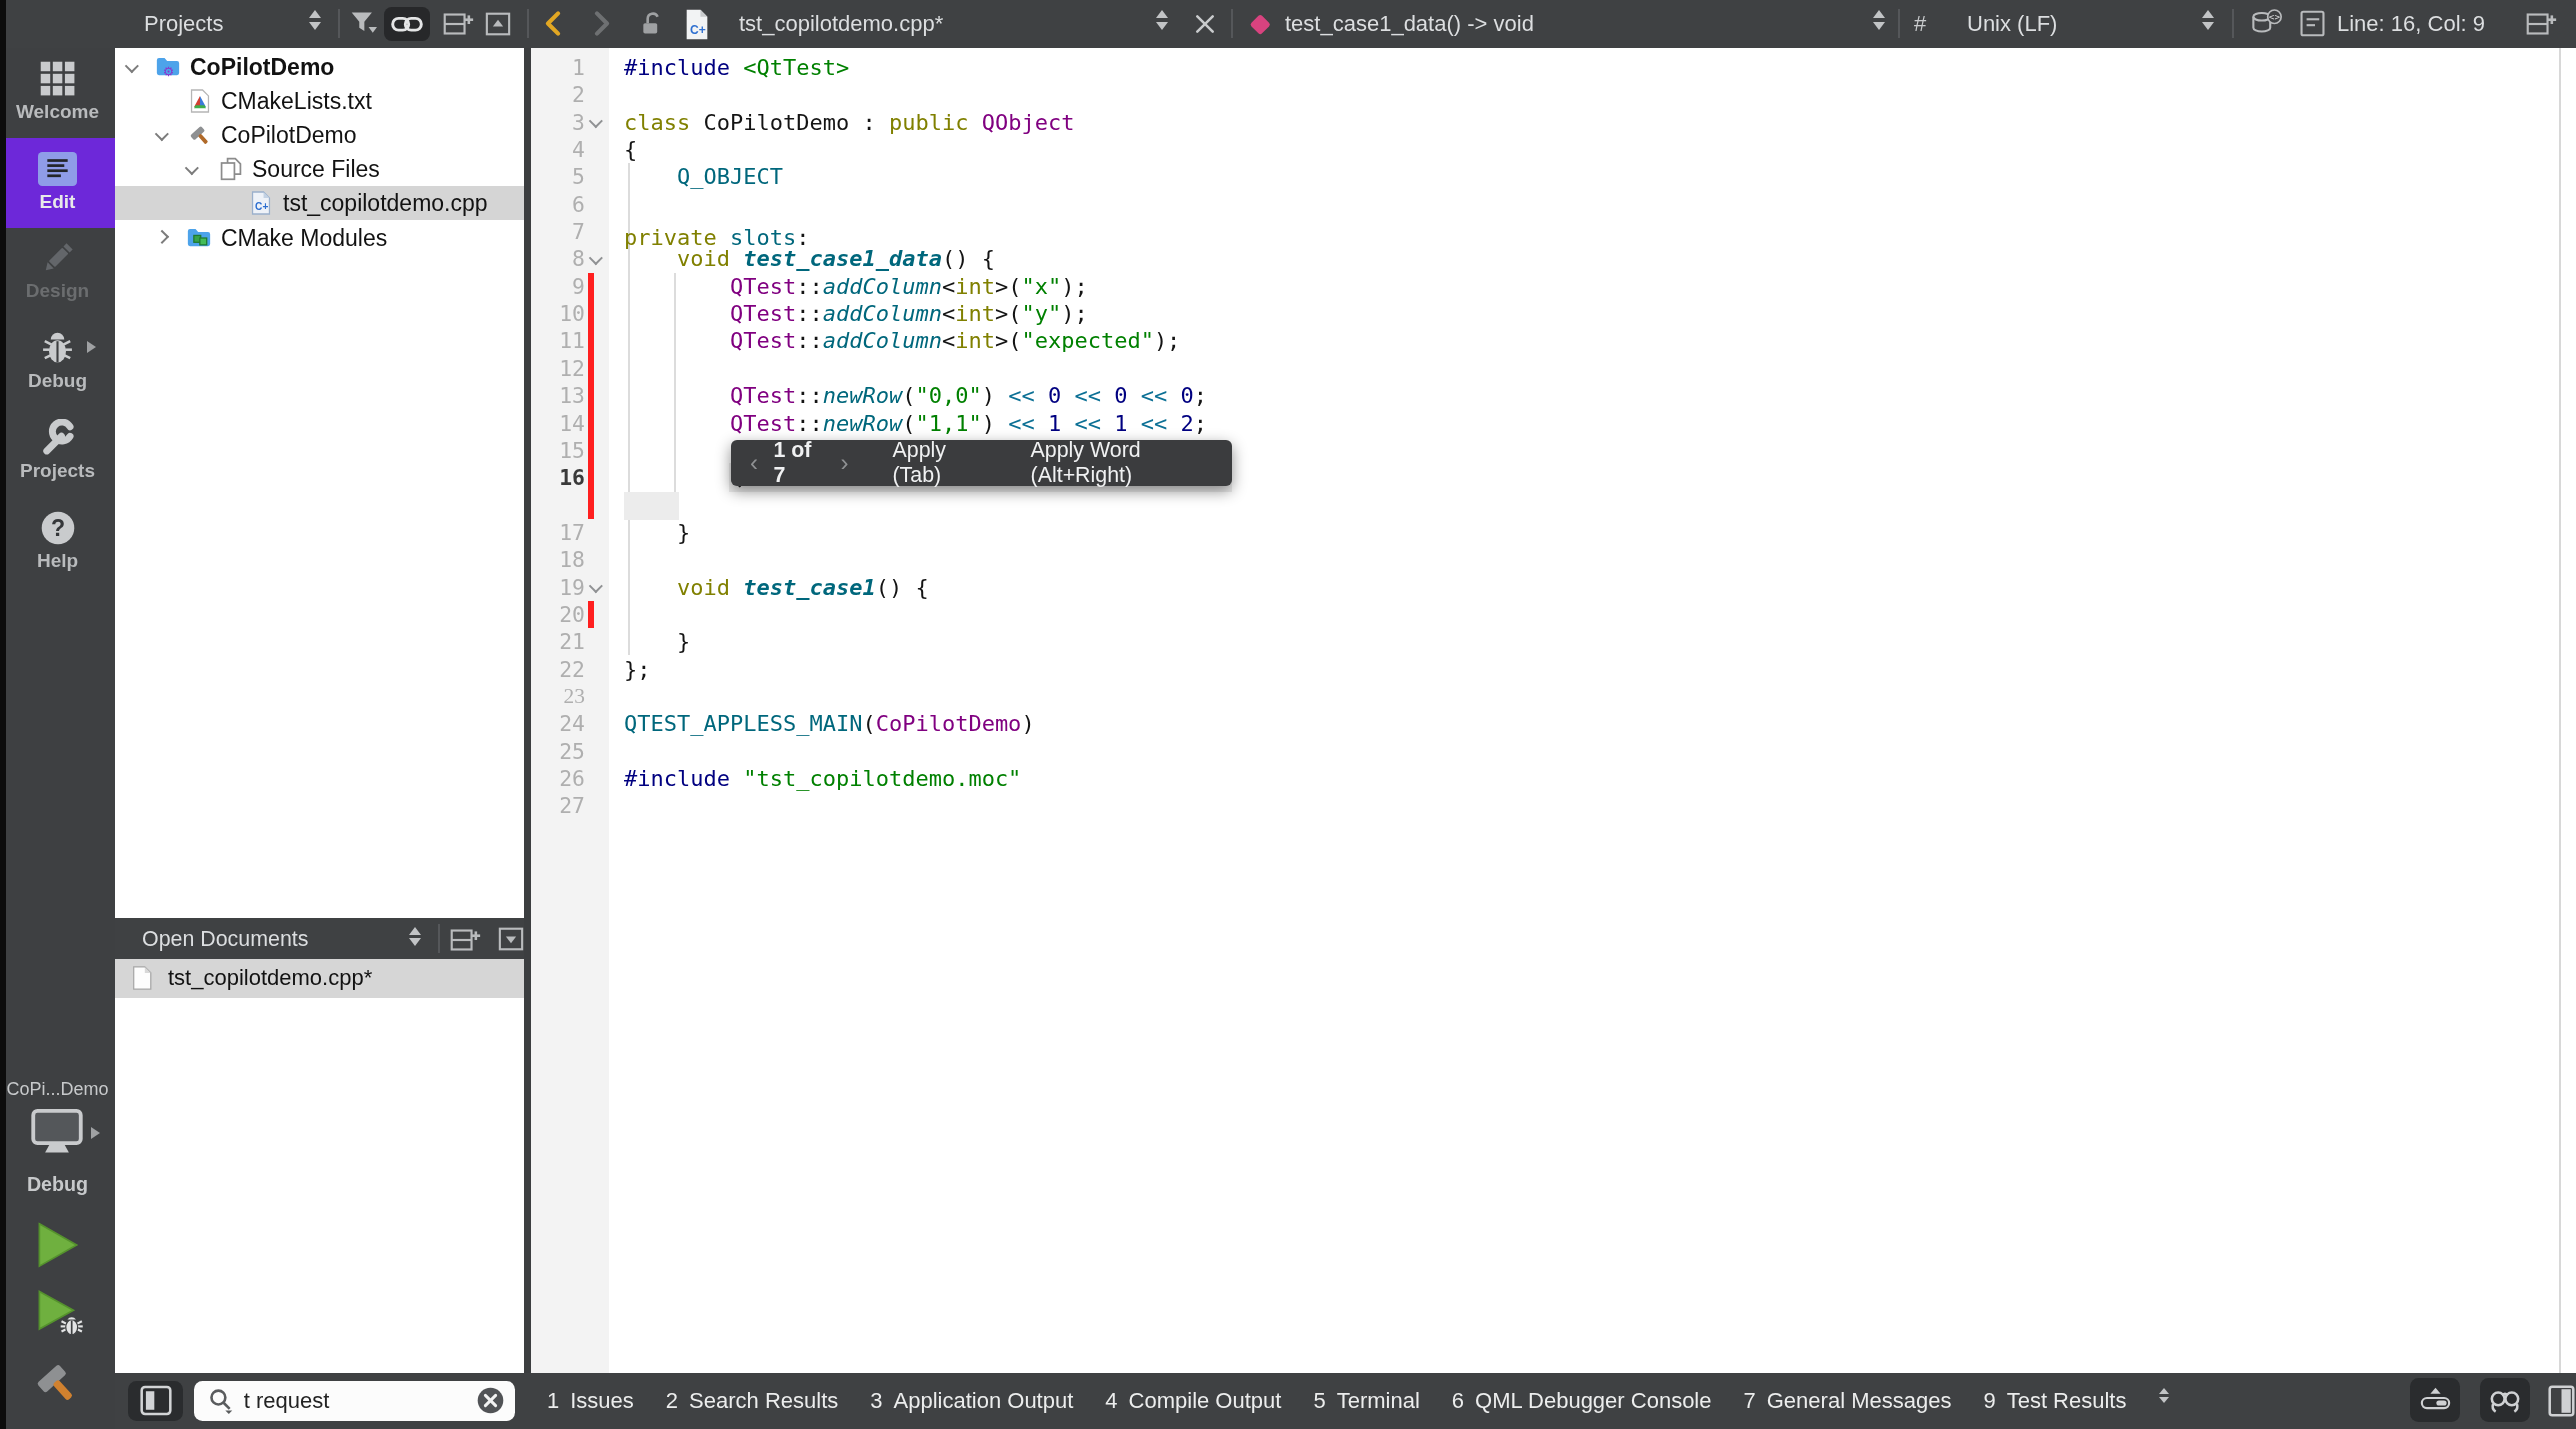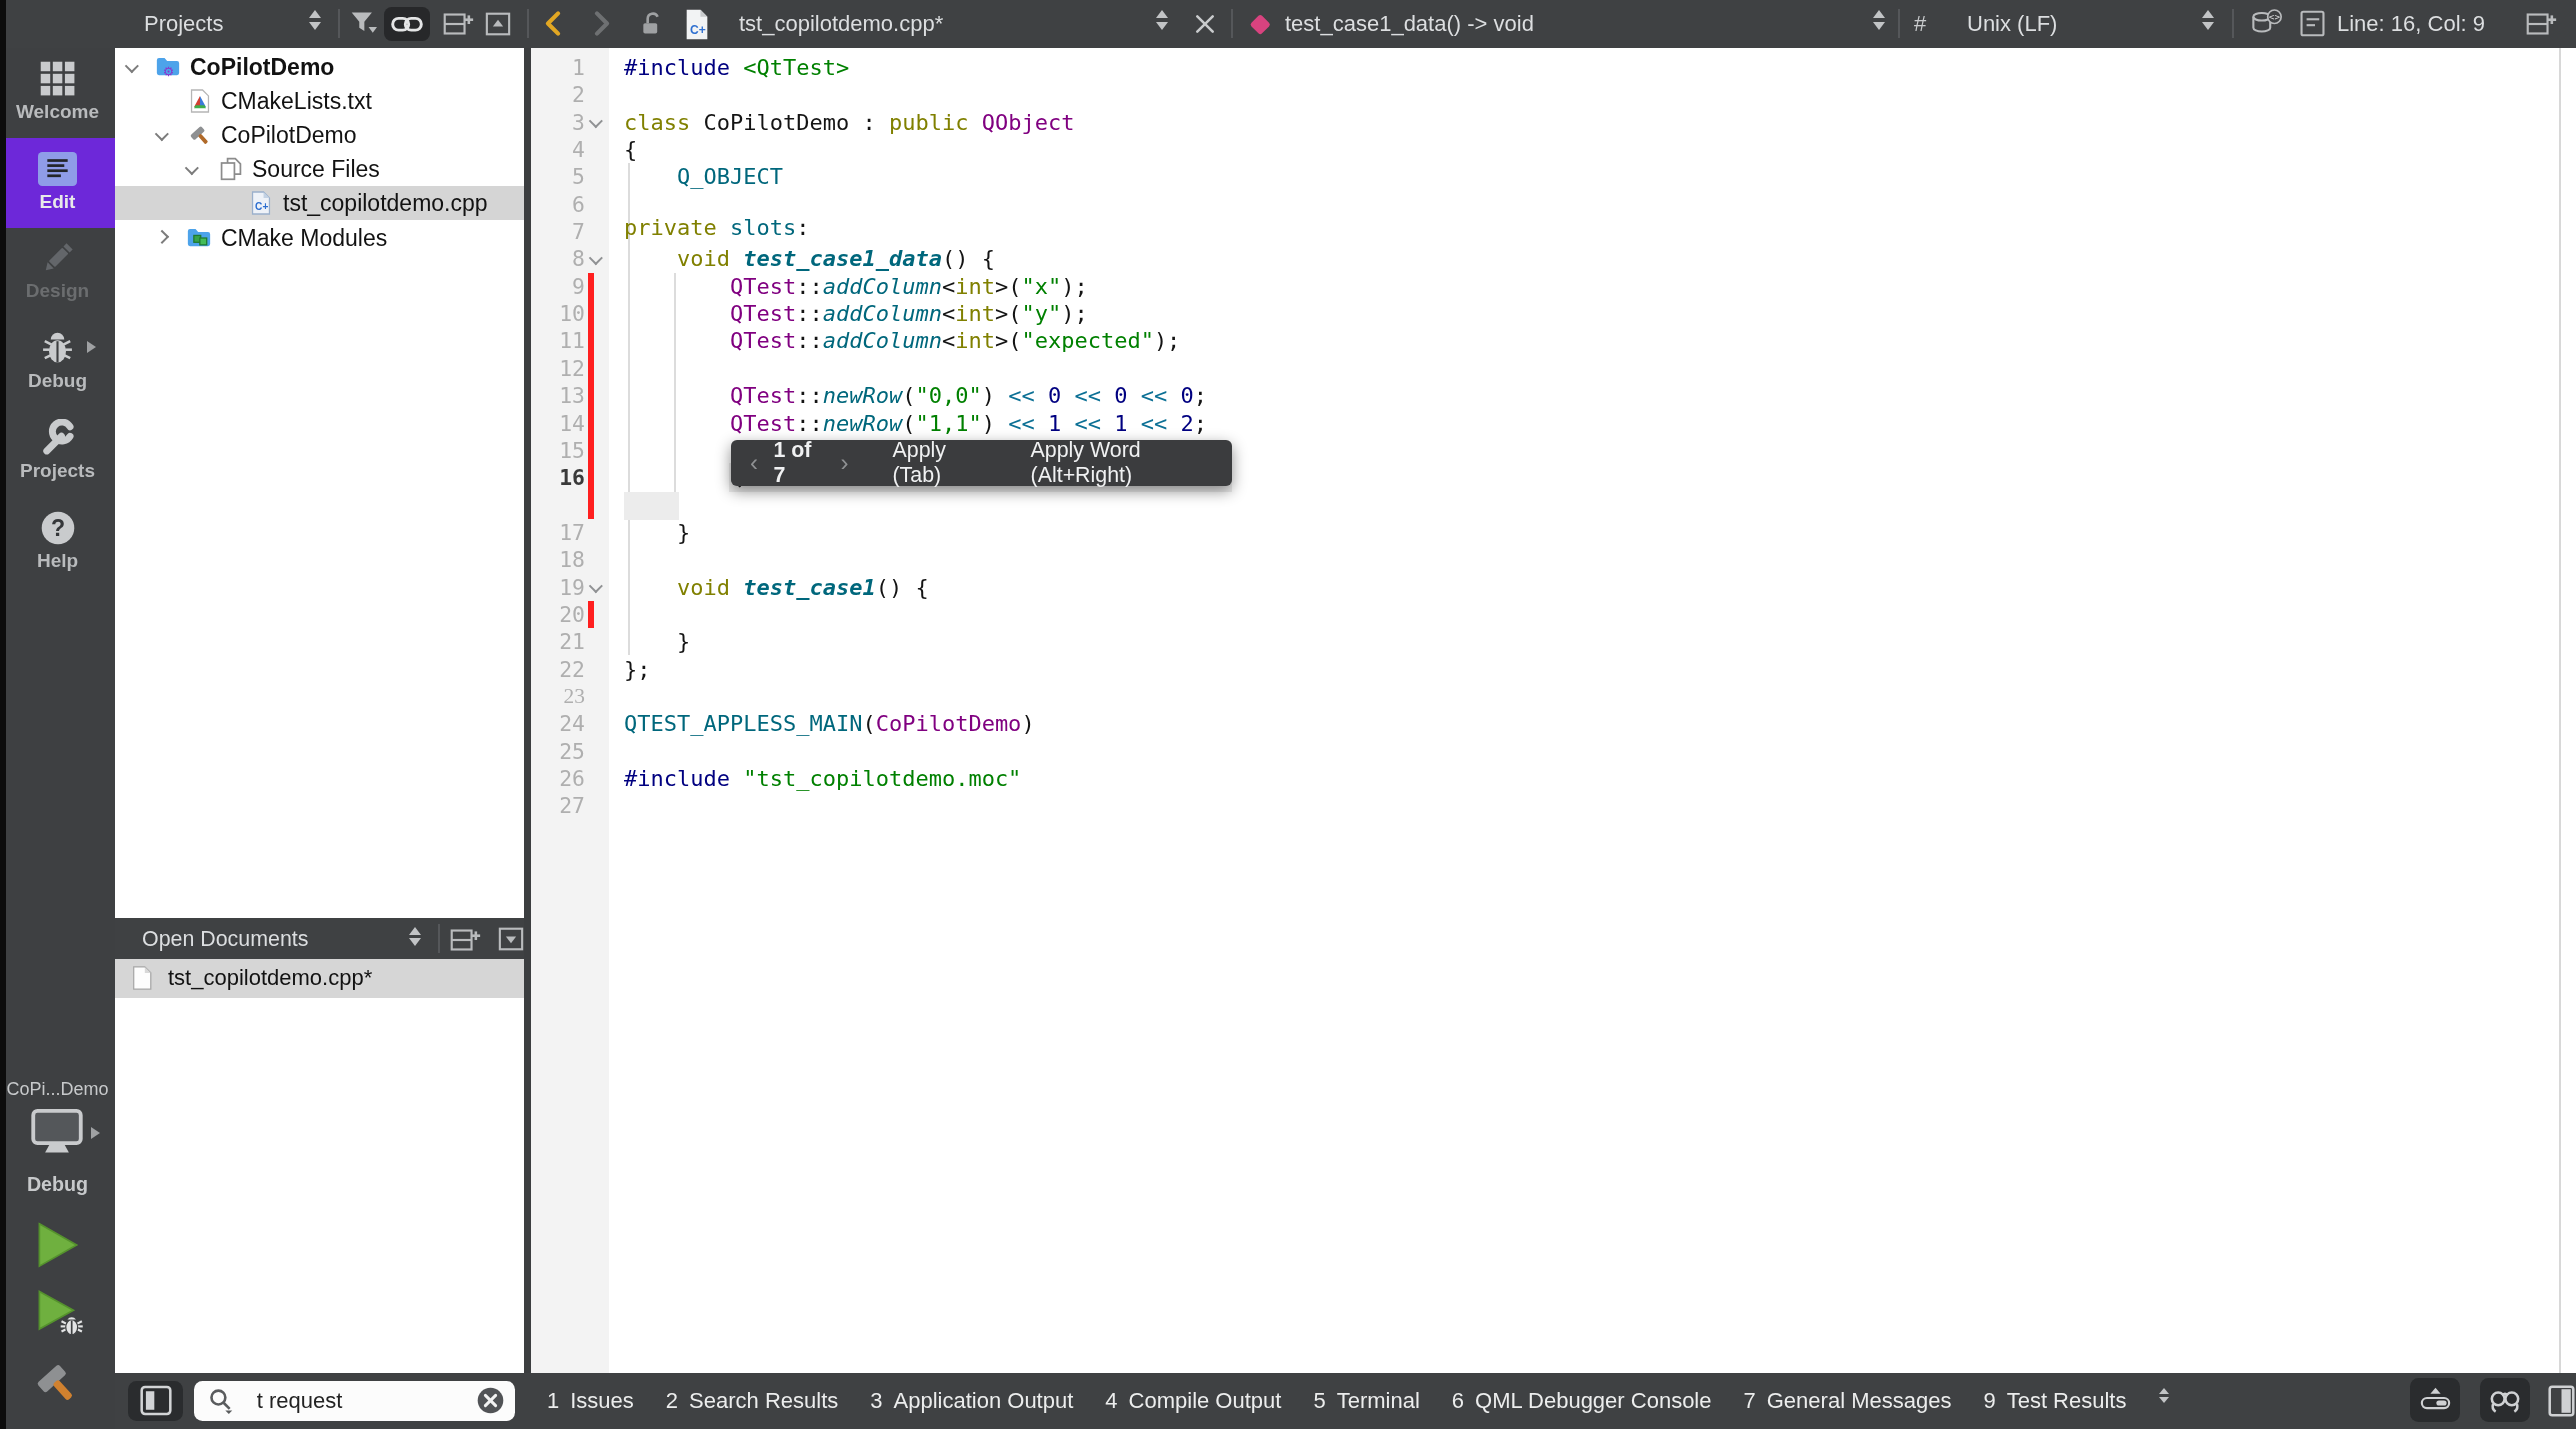--- a/index.html
+++ b/index.html
@@ -440,21 +440,21 @@
 
     <div class="ghostrect" style="left:198px;top:415px;width:503px;height:29px"></div>
     <div class="ghostrect" style="left:93px;top:444px;width:55px;height:28px"></div>
     <div id="code-rows">
         <div class="crow" style="top: 6px;"><span class="tk-pp">#include</span><span class="tk-pl"> </span><span class="tk-str">&lt;QtTest&gt;</span></div>
         <div class="crow" style="top: 33px;"></div>
         <div class="crow" style="top: 61px;"><span class="tk-kw">class</span><span class="tk-pl"> CoPilotDemo : </span><span class="tk-kw">public</span><span class="tk-pl"> </span><span class="tk-ty">QObject</span></div>
         <div class="crow" style="top: 88px;"><span class="tk-pl">{</span></div>
         <div class="crow" style="top: 115px;"><span class="tk-pl">    </span><span class="tk-mc">Q_OBJECT</span></div>
         <div class="crow" style="top: 143px;"></div>
-        <div class="crow" style="top: 166px;"><span class="tk-kw">private</span><span class="tk-pl"> </span><span class="tk-mc">slots</span><span class="tk-pl">:</span></div>
+        <div class="crow" style="top: 176px;"><span class="tk-kw">private</span><span class="tk-pl"> </span><span class="tk-mc">slots</span><span class="tk-pl">:</span></div>
         <div class="crow" style="top: 197px;"><span class="tk-pl">    </span><span class="tk-kw">void</span><span class="tk-pl"> </span><span class="tk-fd">test_case1_data</span><span class="tk-pl">() {</span></div>
         <div class="crow" style="top: 225px;"><span class="tk-pl">        </span><span class="tk-ty">QTest</span><span class="tk-pl">::</span><span class="tk-fn">addColumn</span><span class="tk-pl">&lt;</span><span class="tk-kw">int</span><span class="tk-pl">&gt;(</span><span class="tk-str">"x"</span><span class="tk-pl">);</span></div>
         <div class="crow" style="top: 252px;"><span class="tk-pl">        </span><span class="tk-ty">QTest</span><span class="tk-pl">::</span><span class="tk-fn">addColumn</span><span class="tk-pl">&lt;</span><span class="tk-kw">int</span><span class="tk-pl">&gt;(</span><span class="tk-str">"y"</span><span class="tk-pl">);</span></div>
         <div class="crow" style="top: 279px;"><span class="tk-pl">        </span><span class="tk-ty">QTest</span><span class="tk-pl">::</span><span class="tk-fn">addColumn</span><span class="tk-pl">&lt;</span><span class="tk-kw">int</span><span class="tk-pl">&gt;(</span><span class="tk-str">"expected"</span><span class="tk-pl">);</span></div>
         <div class="crow" style="top: 307px;"></div>
         <div class="crow" style="top: 334px;"><span class="tk-pl">        </span><span class="tk-ty">QTest</span><span class="tk-pl">::</span><span class="tk-fn">newRow</span><span class="tk-pl">(</span><span class="tk-str">"0,0"</span><span class="tk-pl">) </span><span class="tk-op">&lt;&lt;</span><span class="tk-pl"> </span><span class="tk-nu">0</span><span class="tk-pl"> </span><span class="tk-op">&lt;&lt;</span><span class="tk-pl"> </span><span class="tk-nu">0</span><span class="tk-pl"> </span><span class="tk-op">&lt;&lt;</span><span class="tk-pl"> </span><span class="tk-nu">0</span><span class="tk-pl">;</span></div>
         <div class="crow" style="top: 362px;"><span class="tk-pl">        </span><span class="tk-ty">QTest</span><span class="tk-pl">::</span><span class="tk-fn">newRow</span><span class="tk-pl">(</span><span class="tk-str">"1,1"</span><span class="tk-pl">) </span><span class="tk-op">&lt;&lt;</span><span class="tk-pl"> </span><span class="tk-nu">1</span><span class="tk-pl"> </span><span class="tk-op">&lt;&lt;</span><span class="tk-pl"> </span><span class="tk-nu">1</span><span class="tk-pl"> </span><span class="tk-op">&lt;&lt;</span><span class="tk-pl"> </span><span class="tk-nu">2</span><span class="tk-pl">;</span></div>
         <div class="crow" style="top: 389px;"><span class="tk-pl">        </span><span class="tk-ty">QTest</span><span class="tk-pl">::</span><span class="tk-fn">newRow</span><span class="tk-pl">(</span></div>
         <div class="crow" style="top: 416px;"><span class="tk-pl">        </span><span class="tk-gq">Q</span></div>
         <div class="crow" style="top: 471px;"><span class="tk-pl">    }</span></div>
@@ -488,21 +488,21 @@
         </svg>
     </div>
     <div id="searchbox">
       <span style="margin-left:13.7px;display:flex">
         <svg width="26" height="26" viewBox="0 0 30 30">
             <circle cx="12" cy="11" r="8" fill="none" stroke="#5a5c5e" stroke-width="3"></circle>
             <line x1="18" y1="17" x2="25" y2="24" stroke="#5a5c5e" stroke-width="3"></line>
             <polygon points="20,26 28,26 24,30" fill="#5a5c5e"></polygon>
           </svg>
         </span>
-      <input style="margin-left: 21px;" value="t request">
+      <input style="margin-left: 8px;" value="t request">
       <span style="display:flex;margin-left:auto;margin-right:10.3px">
         <svg width="29" height="29" viewBox="0 0 34 34">
             <circle cx="17" cy="17" r="15" fill="#515356"></circle>
             <g stroke="#f2f2f2" stroke-width="3.5" stroke-linecap="round">
               <line x1="11" y1="11" x2="23" y2="23"></line>
               <line x1="23" y1="11" x2="11" y2="23"></line>
             </g>
           </svg>
         </span>
     </div>

